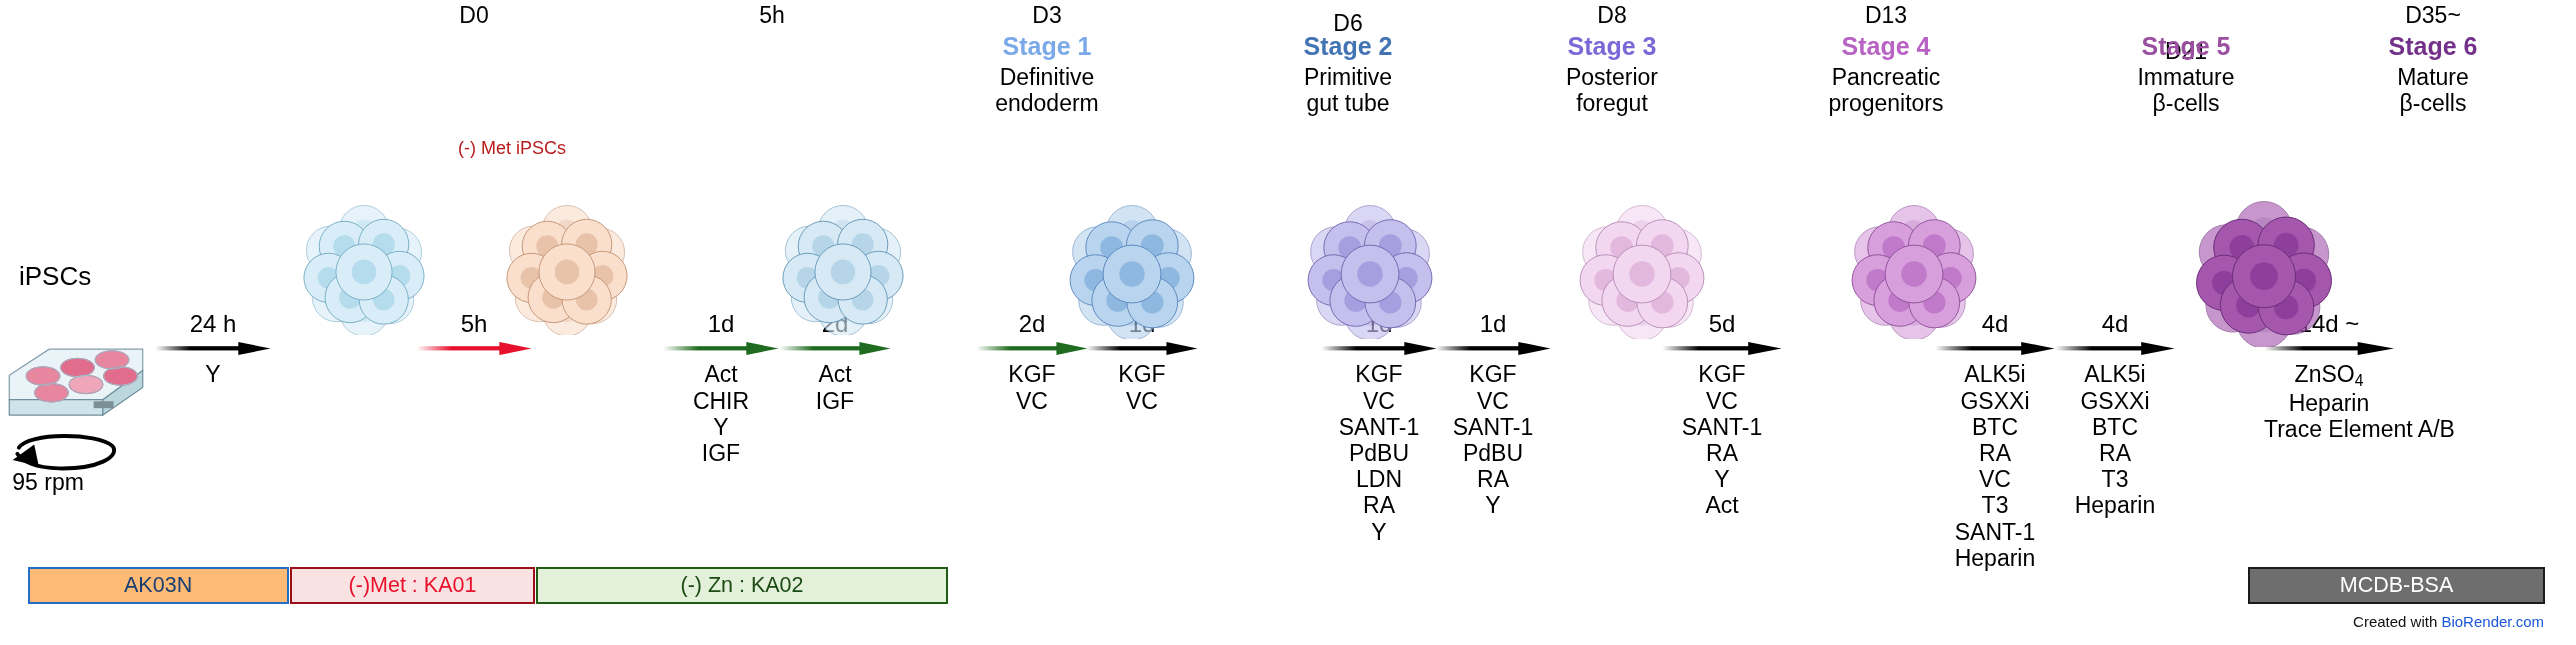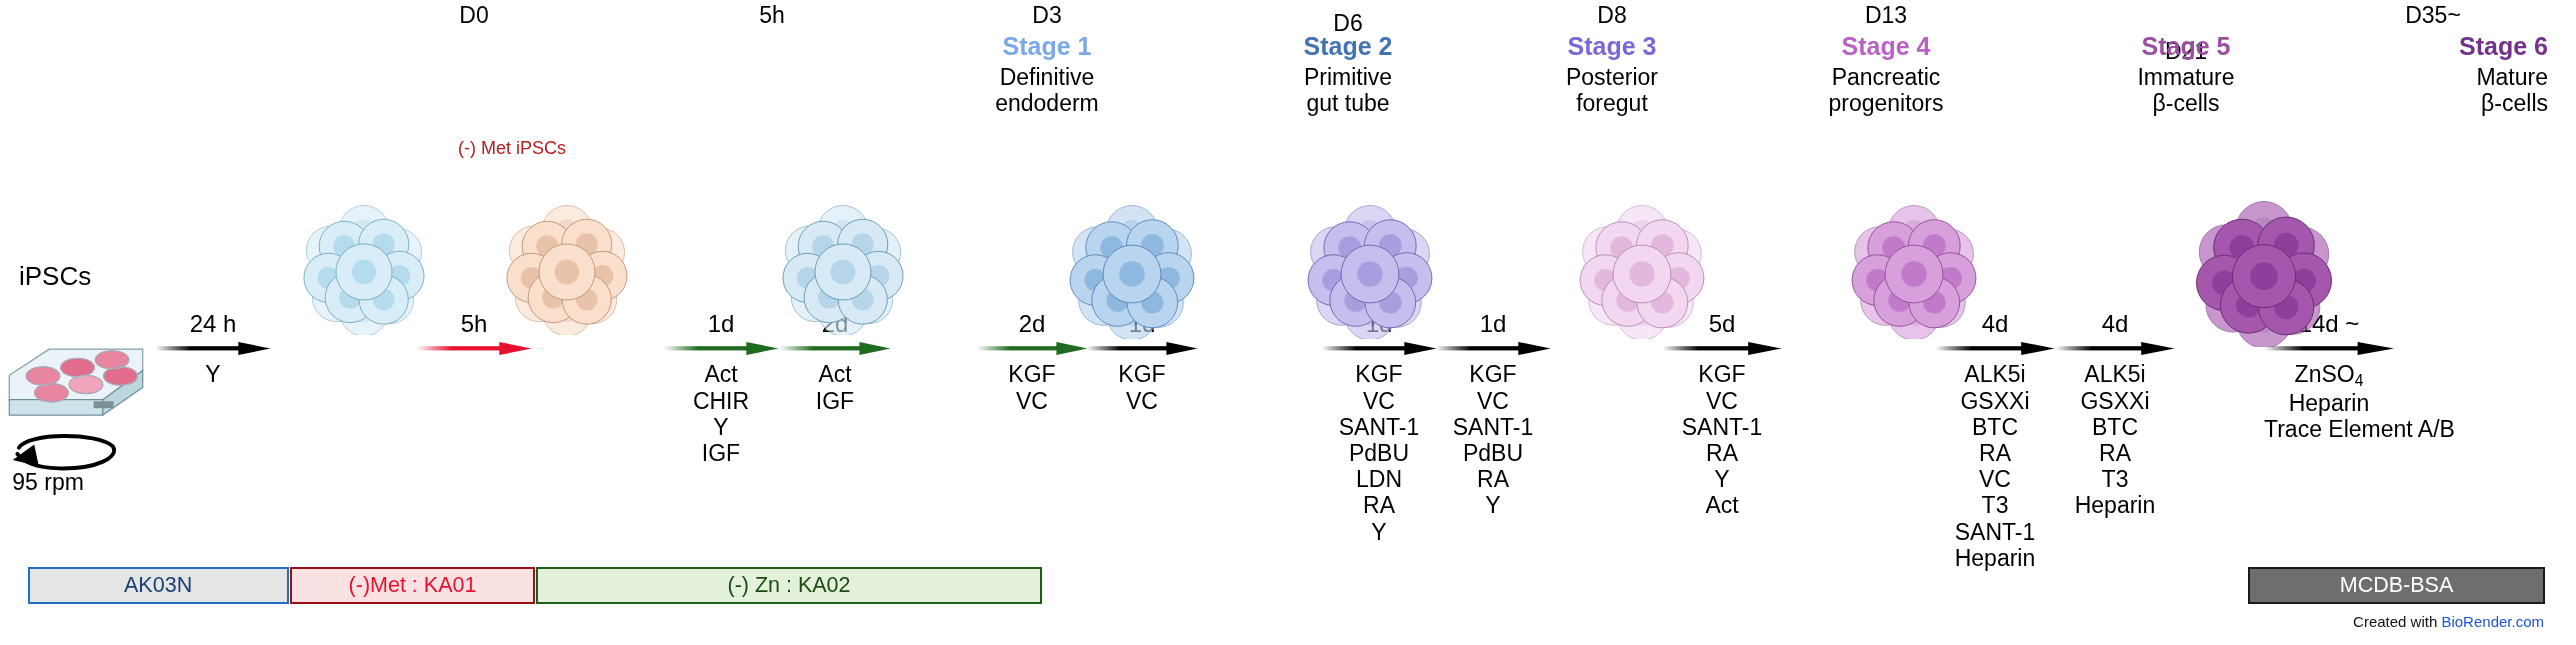--- a/index.html
+++ b/index.html
@@ -122,21 +122,21 @@
       <div class="stage-head" style="left: 1886px; top: 32px;">
         <div class="stage-title" style="color: rgb(184, 98, 196);">Stage 4</div>
         <div class="stage-sub">Pancreatic
 progenitors</div>
       </div>
       <div class="stage-head" style="left: 2186px; top: 32px;">
         <div class="stage-title" style="color: rgb(155, 79, 160);">Stage 5</div>
         <div class="stage-sub">Immature
 β-cells</div>
       </div>
-      <div class="stage-head" style="left: 2433px; top: 32px; text-align: right;">
+      <div class="stage-head" style="left: 2433px; top: 32px;">
         <div class="stage-title" style="color: rgb(115, 49, 138);">Stage 6</div>
         <div class="stage-sub">Mature
 β-cells</div>
       </div>
     </div>
 
   <div class="ipsc-label" id="met-label" style="left: 458px; top: 138px; font-size: 18px; color: #b91c1c;">(-) Met iPSCs</div>
 
   <div class="ipsc-label" style="left:19px; top:261px;">iPSCs</div>
 
@@ -862,27 +862,27 @@
           </g>
           <g opacity="1">
             <circle cx="95" cy="98.8" r="54.15" fill="#a457ad" stroke="#6b2d78" stroke-width="1.71"></circle>
             <circle cx="95" cy="98.8" r="23.826" fill="#8e3f9c"></circle>
           </g>
         </svg>
       </div>
     </div>
 
   <div class="media-row" id="media-bars">
-      <div class="media-bar" style="left: 27.6px; width: 261px; background: #e5e5e5; border-color: rgb(31, 111, 196); color: rgb(26, 63, 114);">
+      <div class="media-bar" style="left: 27.6px; width: 261px; background: #fdba74; border-color: rgb(31, 111, 196); color: rgb(26, 63, 114);">
         <span>AK03N</span>
       </div>
       <div class="media-bar" style="left: 290px; width: 245px; background: rgb(251, 226, 226); border-color: rgb(155, 15, 26); color: rgb(232, 17, 45);">
         <span>(-)Met : KA01</span>
       </div>
-      <div class="media-bar" style="left: 536px; width: 506px; background: rgb(227, 241, 218); border-color: rgb(31, 92, 20); color: rgb(27, 74, 18);">
+      <div class="media-bar" style="left: 536px; width: 412px; background: rgb(227, 241, 218); border-color: rgb(31, 92, 20); color: rgb(27, 74, 18);">
         <span>(-) Zn : KA02</span>
       </div>
       <div class="media-bar" style="left: 2248px; width: 297px; background: rgb(110, 110, 110); border-color: rgb(26, 26, 26); color: rgb(255, 255, 255);">
         <span>MCDB-BSA</span>
       </div>
     </div>
 
   <div class="footer-credit">
     <span>Created with </span><span class="br">BioRender.com</span>
   </div>

